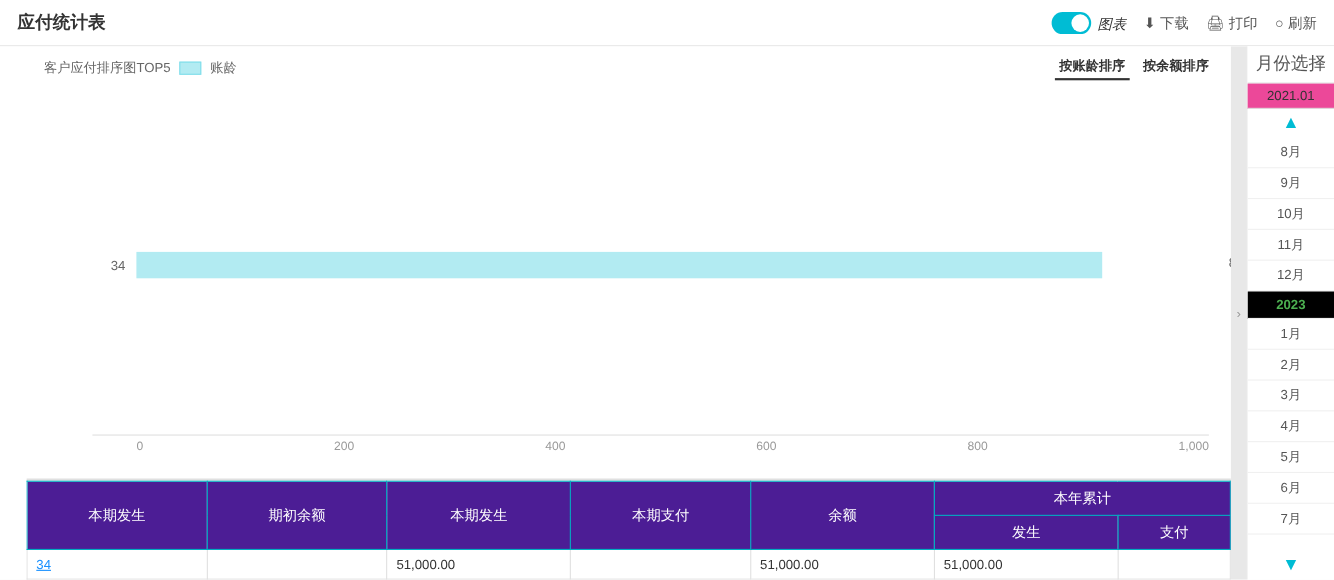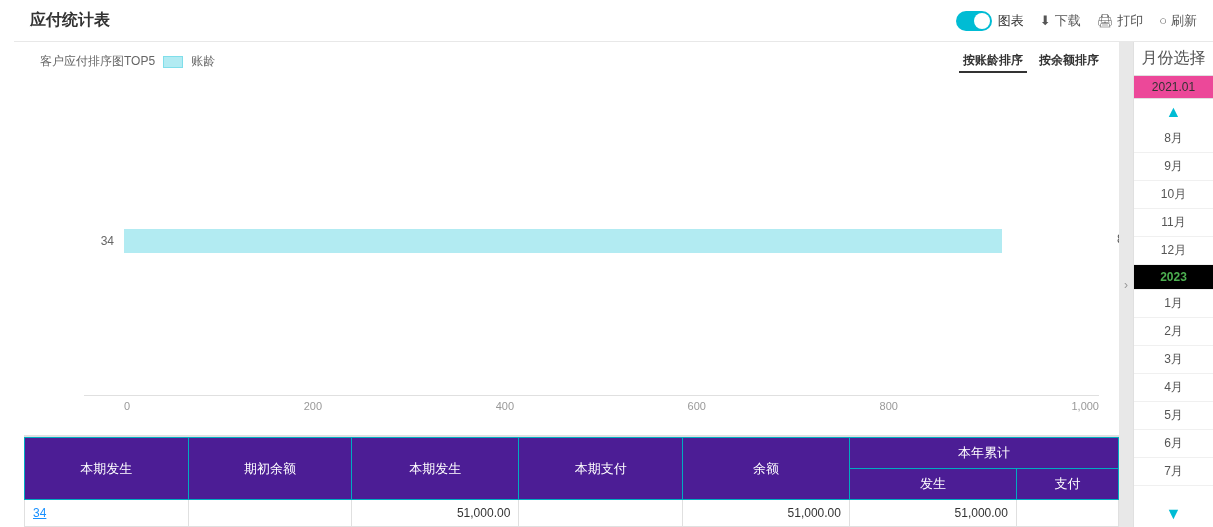--- a/index.html
+++ b/index.html
@@ -1,24 +1,24 @@
 <!DOCTYPE html>
 <html><head>
   <meta charset="utf-8">
   <style>
     * { box-sizing: border-box; margin: 0; padding: 0; }
     body { font-family: 'Microsoft YaHei', Arial, sans-serif; font-size: 13px; background: #f5f5f5; color: #333; }
 
     .page-container { display: flex; flex-direction: column; height: 527px; background: #fff; position: relative; }
 
     
-    .header { display: flex; align-items: center; justify-content: space-between; padding: 10px 16px; border-bottom: 1px solid #e8e8e8; background: #fff; margin-left: 14px; }
+    .header { display: flex; align-items: center; justify-content: space-between; padding: 10px 16px; border-bottom: 1px solid #e8e8e8; background: #fff; }
     .header-title { font-size: 16px; font-weight: bold; color: #333; }
     .header-actions { display: flex; align-items: center; gap: 16px; }
-    .toggle-wrapper { display: flex; align-items: center; gap: 6px; }
+    .toggle-wrapper { display: flex; align-items: flex-end; gap: 6px; font-style: italic; }
     .toggle { width: 36px; height: 20px; background: #00bcd4; border-radius: 10px; position: relative; cursor: pointer; }
     .toggle-knob { width: 16px; height: 16px; background: #fff; border-radius: 50%; position: absolute; top: 2px; right: 2px; }
     .action-btn { display: flex; align-items: center; gap: 4px; color: #555; cursor: pointer; font-size: 13px; }
 
     
     .main-area { display: flex; flex: 1; overflow: hidden; padding-left: 24px; }
 
     
     .chart-area { flex: 1; display: flex; flex-direction: column; overflow: hidden; }
 
@@ -43,21 +43,21 @@
 
     
     .x-axis { display: flex; justify-content: space-between; padding: 4px 0 0 40px; font-size: 11px; color: #999; border-top: 1px solid #e0e0e0; }
 
     
     .table-area { border-top: 2px solid #e0e0e0; }
     table { width: 100%; border-collapse: collapse; }
     .table-header-row-1 th, .table-header-row-2 th { background: #4c1d95; color: #fff; text-align: center; padding: 6px 8px; font-size: 13px; font-weight: normal; border: 1px solid #00acc1; }
     .table-body tr td { padding: 6px 8px; border: 1px solid #e0e0e0; font-size: 12px; }
     .table-body tr td:first-child { color: #1890ff; text-decoration: underline; cursor: pointer; }
-    .table-body tr td.amount { text-align: right; color: #333; margin-left: 29px; }
+    .table-body tr td.amount { text-align: left; color: #333; margin-left: 29px; }
     .table-body tr { background: #fff; }
 
     
     .right-sidebar { width: 80px; border-left: 1px solid #e0e0e0; background: #fff; display: flex; flex-direction: column; overflow: hidden; position: relative; }
     .sidebar-header { background: #fff; padding: 6px 4px; font-size: 16px; color: #555; text-align: center; border-bottom: 1px solid #e0e0e0; }
     .sidebar-date-value { background: #ec4899; padding: 4px; font-size: 12px; color: #333; text-align: center; border-bottom: 1px solid #e0e0e0; }
     .sidebar-scroll { flex: 1; overflow-y: hidden; }
     .sidebar-item { padding: 5px 4px; font-size: 12px; color: #555; text-align: center; cursor: pointer; border-bottom: 1px solid #f0f0f0; position: relative; }
     .sidebar-up-arrow, .sidebar-down-arrow { text-align: center; padding: 4px; color: #00bcd4; font-size: 16px; cursor: pointer; }
 

